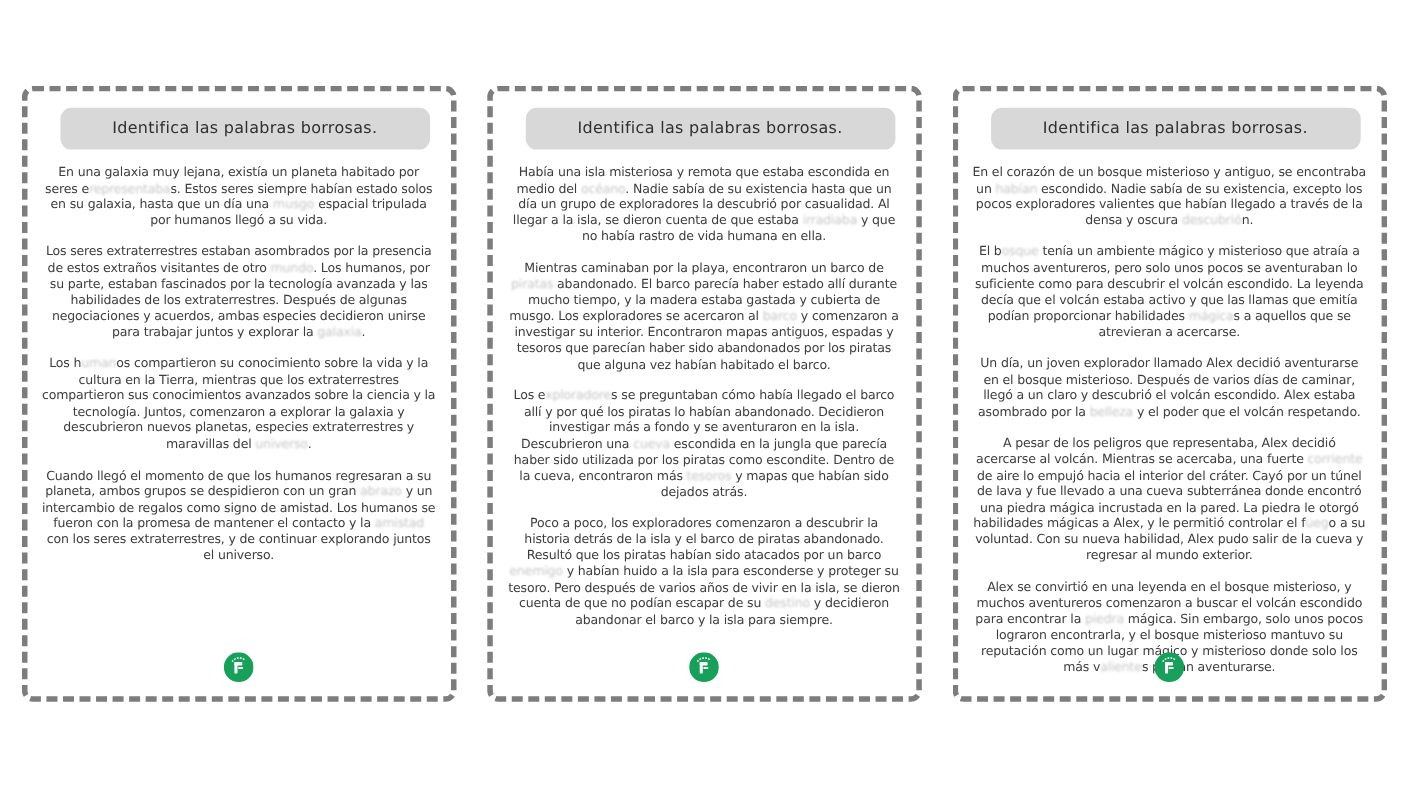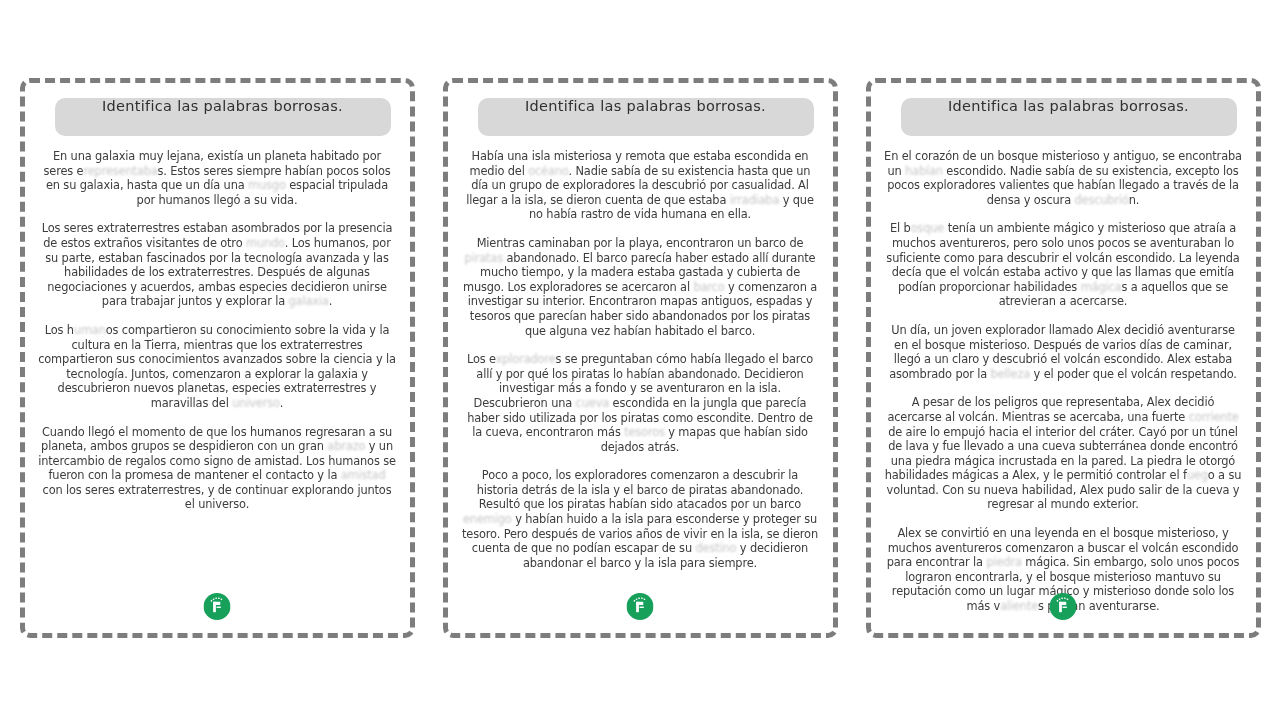--- a/index.html
+++ b/index.html
@@ -24,21 +24,21 @@
     border: 5px dashed #7d7d7d;
     border-radius: 10px;
     background: #ffffff;
   }
   .title-bar {
     margin: 15px 19px 0 30px;
     height: 38px;
     background: #d8d8d8;
     border-radius: 10px;
     display: flex;
-    align-items: flex-start;
+    align-items: center;
     justify-content: center;
   }
   .title-bar .title {
     font-size: 14.5px;
     color: #2f2f2f;
     letter-spacing: 0.3px;
     white-space: nowrap;
   }
   .card-body {
     margin: 13px 13px 0 13px;
@@ -65,21 +65,21 @@
 </style>
 </head>
 <body>
 
 <main class="cards-row">
   <section class="card">
     <div class="title-bar">
       <span class="title">Identifica las palabras borrosas.</span>
     </div>
     <div class="card-body">
-        <p><span>En una galaxia muy lejana, existía un planeta habitado por seres e</span><span class="blur">representaba</span><span>s. Estos seres siempre habían pocos solos en su galaxia, hasta que un día una </span><span class="blur">musgo</span><span> espacial tripulada por humanos llegó a su vida.</span></p>
+        <p><span>En una galaxia muy lejana, existía un planeta habitado por seres e</span><span class="blur">representaba</span><span>s. Estos seres siempre habían estado solos en su galaxia, hasta que un día una </span><span class="blur">musgo</span><span> espacial tripulada por humanos llegó a su vida.</span></p>
         <p><span>Los seres extraterrestres estaban asombrados por la presencia de estos extraños visitantes de otro </span><span class="blur">mundo</span><span>. Los humanos, por su parte, estaban fascinados por la tecnología avanzada y las habilidades de los extraterrestres. Después de algunas negociaciones y acuerdos, ambas especies decidieron unirse para trabajar juntos y explorar la </span><span class="blur">galaxia</span><span>.</span></p>
         <p><span>Los h</span><span class="blur">uman</span><span>os compartieron su conocimiento sobre la vida y la cultura en la Tierra, mientras que los extraterrestres compartieron sus conocimientos avanzados sobre la ciencia y la tecnología. Juntos, comenzaron a explorar la galaxia y descubrieron nuevos planetas, especies extraterrestres y maravillas del </span><span class="blur">universo</span><span>.</span></p>
         <p><span>Cuando llegó el momento de que los humanos regresaran a su planeta, ambos grupos se despidieron con un gran </span><span class="blur">abrazo</span><span> y un intercambio de regalos como signo de amistad. Los humanos se fueron con la promesa de mantener el contacto y la </span><span class="blur">amistad</span><span> con los seres extraterrestres, y de continuar explorando juntos el universo.</span></p>
       </div>
     <div class="logo" style="color: rgb(22, 160, 90);">
       <svg width="27" height="27" viewBox="0 0 27 27" aria-hidden="true">
         <circle cx="13.5" cy="13.5" r="13.5" fill="currentColor"></circle>
         <path d="M7.5 8.5 a8 8 0 0 1 12 -1.2" stroke="#ffffff" stroke-width="1.3" fill="none" stroke-dasharray="1.6 1.1"></path>
         <rect x="9.6" y="8.8" width="2.8" height="10.4" rx="0.6" fill="#ffffff"></rect>
         <rect x="9.6" y="8.8" width="7.2" height="3.1" rx="0.6" fill="#ffffff"></rect>

